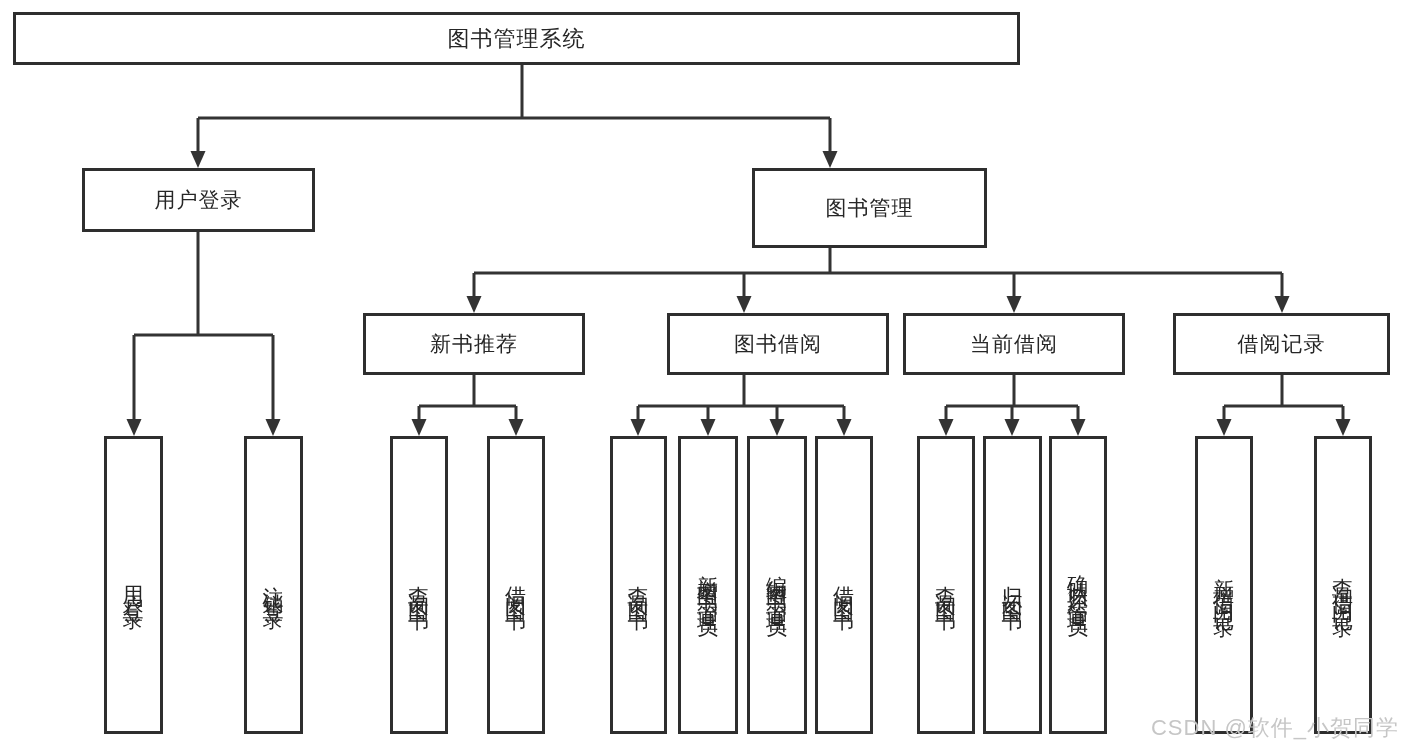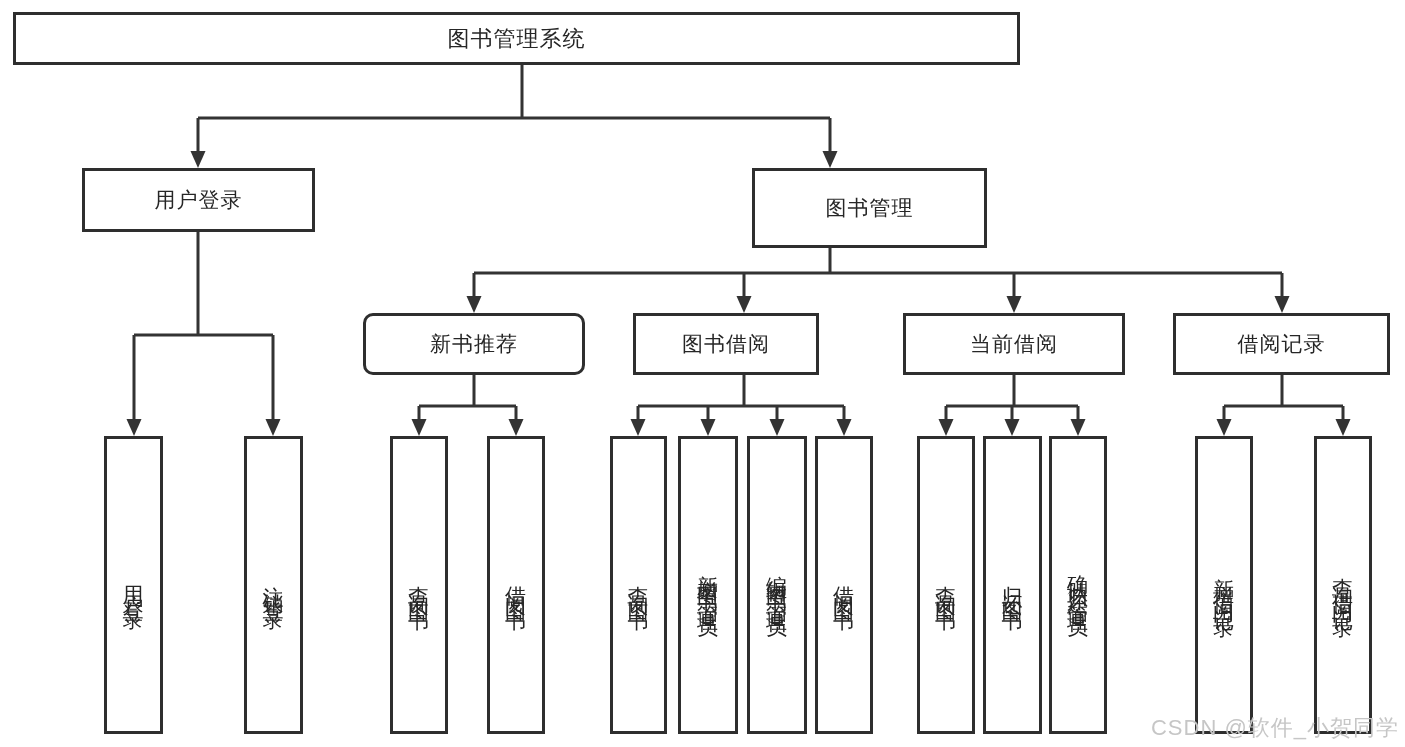--- a/index.html
+++ b/index.html
@@ -85,24 +85,24 @@
     <span>图书管理系统</span>
   </div>
 
   <div class="node h-node" style="left:82px; top:168px; width:233px; height:64px;">
     <span>用户登录</span>
   </div>
   <div class="node h-node" style="left:712px; top:168px; width:235px; height:80px;margin-left:40px;">
     <span>图书管理</span>
   </div>
 
-  <div class="node h-node" style="left:363px; top:313px; width:222px; height:62px;border-radius:10px;">
+  <div class="node h-node" style="left:363px; top:313px; width:222px; height:62px;">
     <span>新书推荐</span>
   </div>
-  <div class="node h-node" style="left:633px; top:313px; width:186px; height:62px;">
+  <div class="node h-node" style="left:667px; top:313px; width:222px; height:62px;">
     <span>图书借阅</span>
   </div>
   <div class="node h-node" style="left:903px; top:313px; width:222px; height:62px;font-family:Liberation Mono, monospace;">
     <span>当前借阅</span>
   </div>
   <div class="node h-node" style="left:1173px; top:313px; width:217px; height:62px;">
     <span>借阅记录</span>
   </div>
 
   <div class="node v-node" style="left:104px; top:436px; width:59px; height:298px;">

